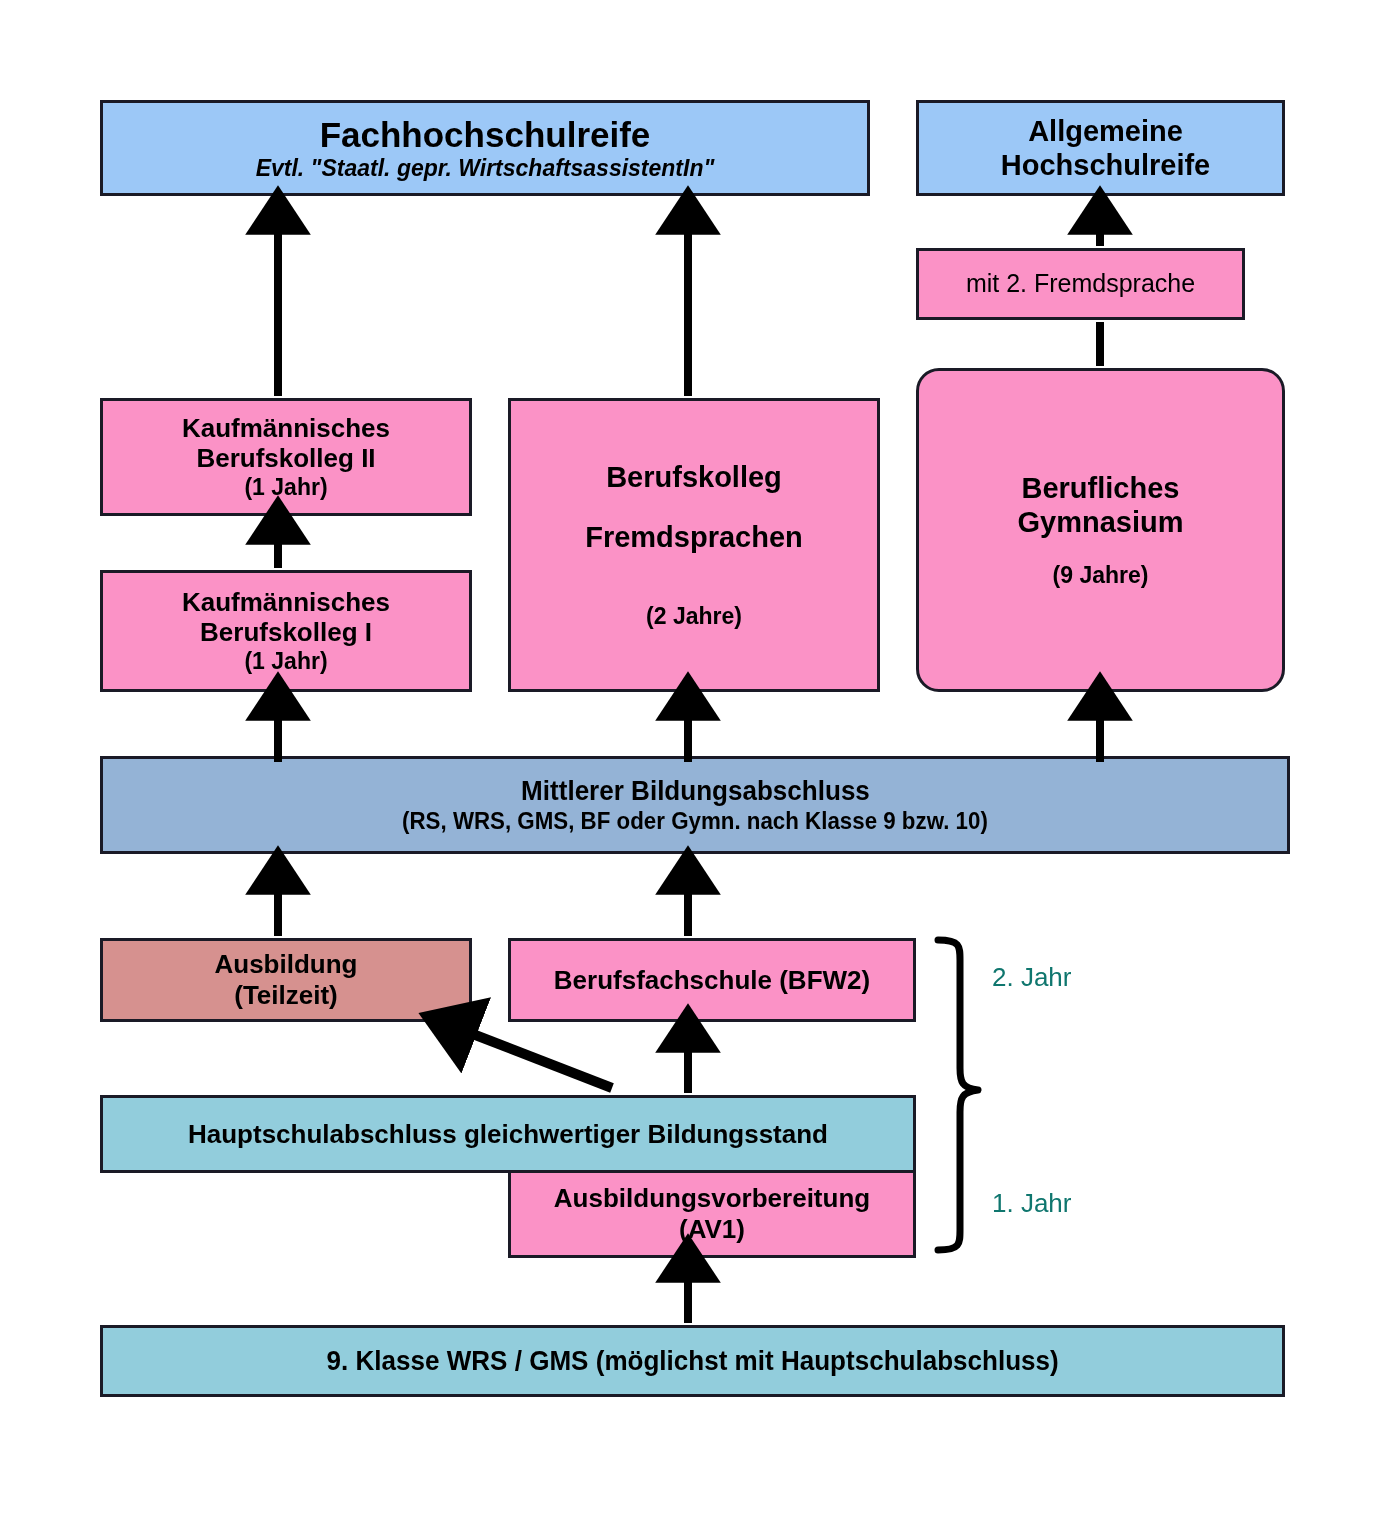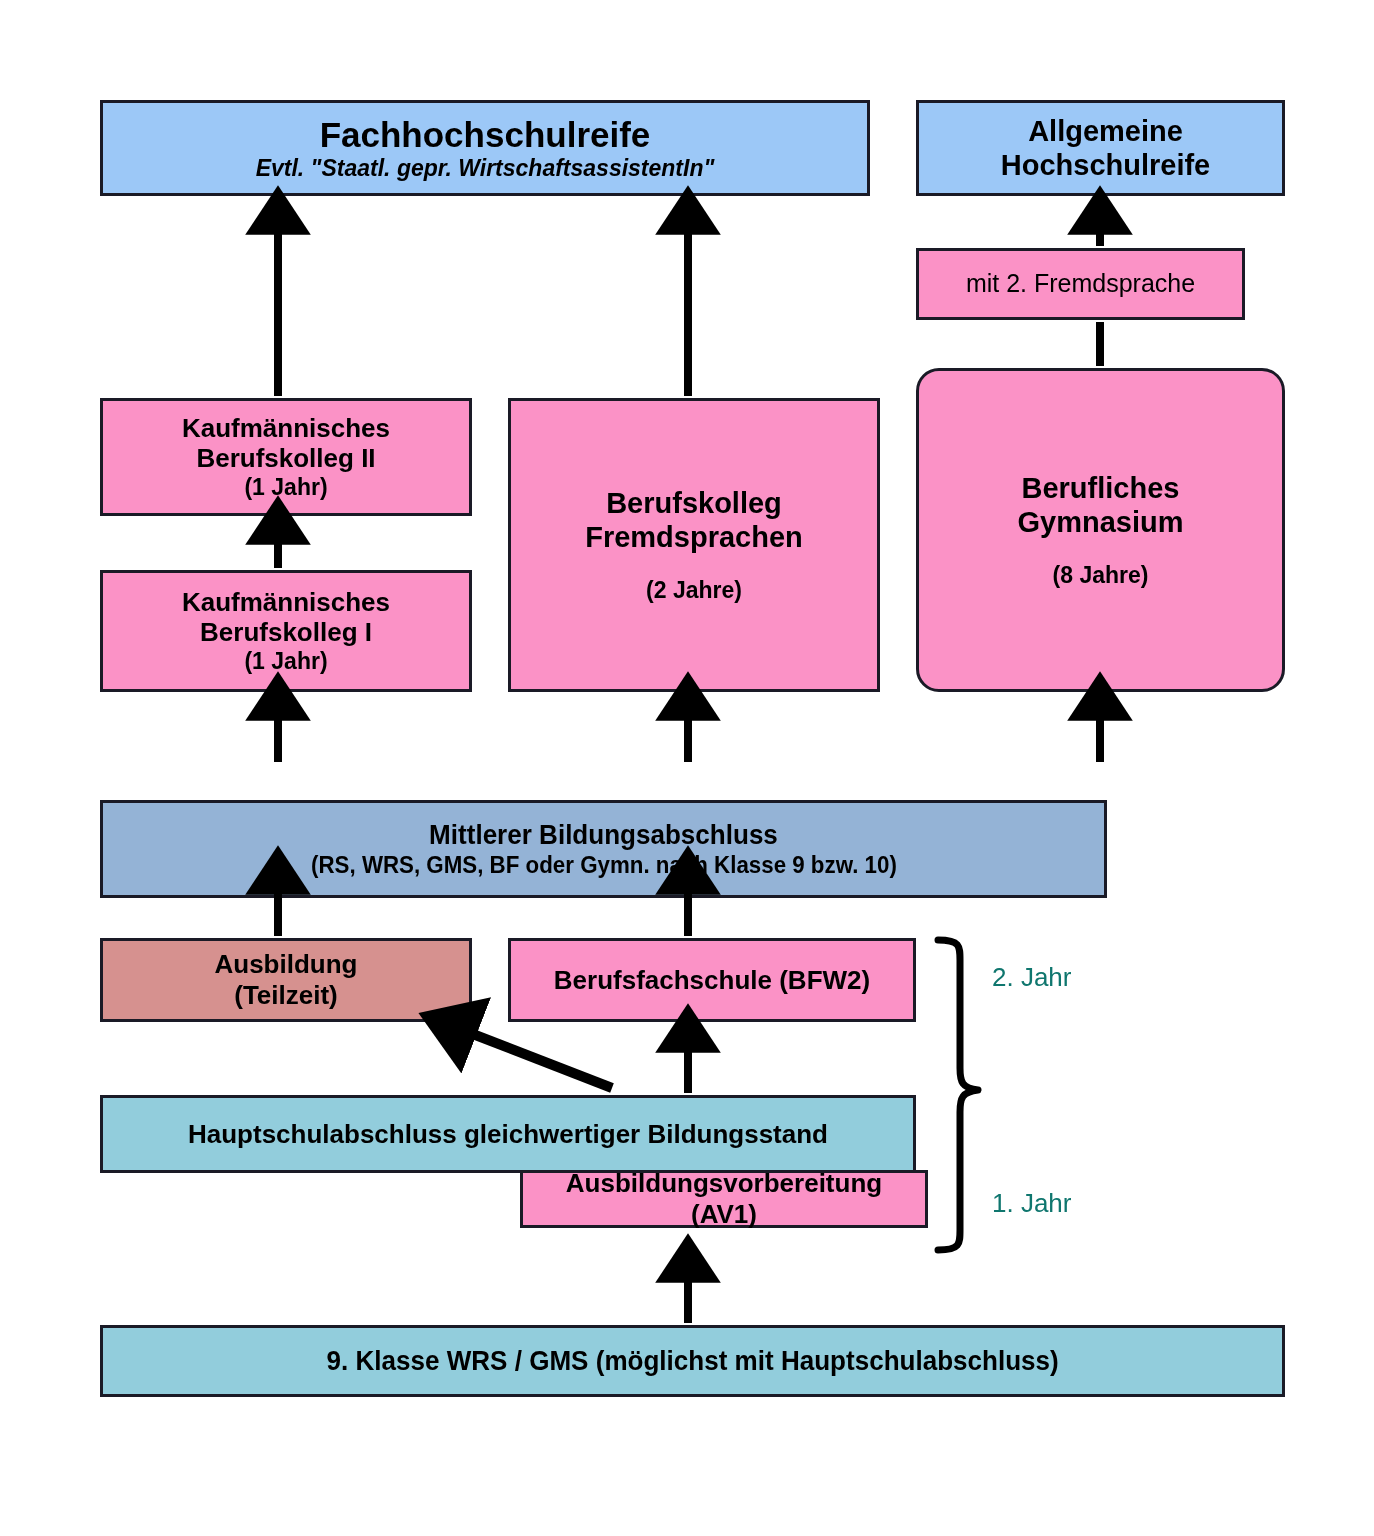--- a/index.html
+++ b/index.html
@@ -92,51 +92,51 @@
     <span class="l2 t-md">Berufskolleg II</span>
     <span class="l3 t-sm">(1 Jahr)</span>
   </div>
 
   <div class="box fill-pink" style="left:100px; top:570px; width:372px; height:122px;">
     <span class="l1 t-md">Kaufmännisches</span>
     <span class="l2 t-md">Berufskolleg I</span>
     <span class="l3 t-sm">(1 Jahr)</span>
   </div>
 
-  <div class="box fill-pink" style="left:508px; top:398px; width:372px; height:294px;">
+  <div class="box fill-pink" style="left:508px; top:398px; width:372px; height:294px;gap:26px;">
     <span class="l1 t-lg">Berufskolleg</span>
     <span class="l2 t-lg">Fremdsprachen</span>
     <span class="l3 t-sm gap-top">(2 Jahre)</span>
   </div>
 
   <div class="box fill-pink" style="left:916px; top:368px; width:369px; height:324px;border-radius:23px;">
     <span class="l1 t-lg">Berufliches</span>
     <span class="l2 t-lg">Gymnasium</span>
-    <span class="l3 t-sm gap-top">(8 Jahre)</span>
+    <span class="l3 t-sm gap-top">(9 Jahre)</span>
   </div>
 
-  <div class="box fill-slate" style="left:100px; top:800px; width:1007px; height:98px;">
+  <div class="box fill-slate" style="left:100px; top:756px; width:1190px; height:98px;">
     <span class="l1 t-cond">Mittlerer Bildungsabschluss</span>
     <span class="l2 t-cond-sm">(RS, WRS, GMS, BF oder Gymn. nach Klasse 9 bzw. 10)</span>
   </div>
 
   <div class="box fill-brown" style="left:100px; top:938px; width:372px; height:84px;">
     <span class="l1 t-md">Ausbildung</span>
     <span class="l2 t-md">(Teilzeit)</span>
   </div>
 
   <div class="box fill-pink" style="left:508px; top:938px; width:408px; height:84px;">
     <span class="l1 t-md">Berufsfachschule (BFW2)</span>
   </div>
 
   <div class="box fill-teal" style="left:100px; top:1095px; width:816px; height:78px;">
     <span class="l1 t-md">Hauptschulabschluss gleichwertiger Bildungsstand</span>
   </div>
 
-  <div class="box fill-pink" style="left:520px; top:1170px; width:408px; height:58px;">
+  <div class="box fill-pink" style="left:508px; top:1170px; width:408px; height:88px;">
     <span class="l1 t-md">Ausbildungsvorbereitung</span>
     <span class="l2 t-md">(AV1)</span>
   </div>
 
   <div class="box fill-teal" style="left:100px; top:1325px; width:1185px; height:72px;">
     <span class="l1 t-cond">9. Klasse WRS / GMS (möglichst mit Hauptschulabschluss)</span>
   </div>
 
   <div class="brace-label" style="left:992px; top:962px;">2. Jahr</div>
   <div class="brace-label" style="left:992px; top:1188px;">1. Jahr</div>

